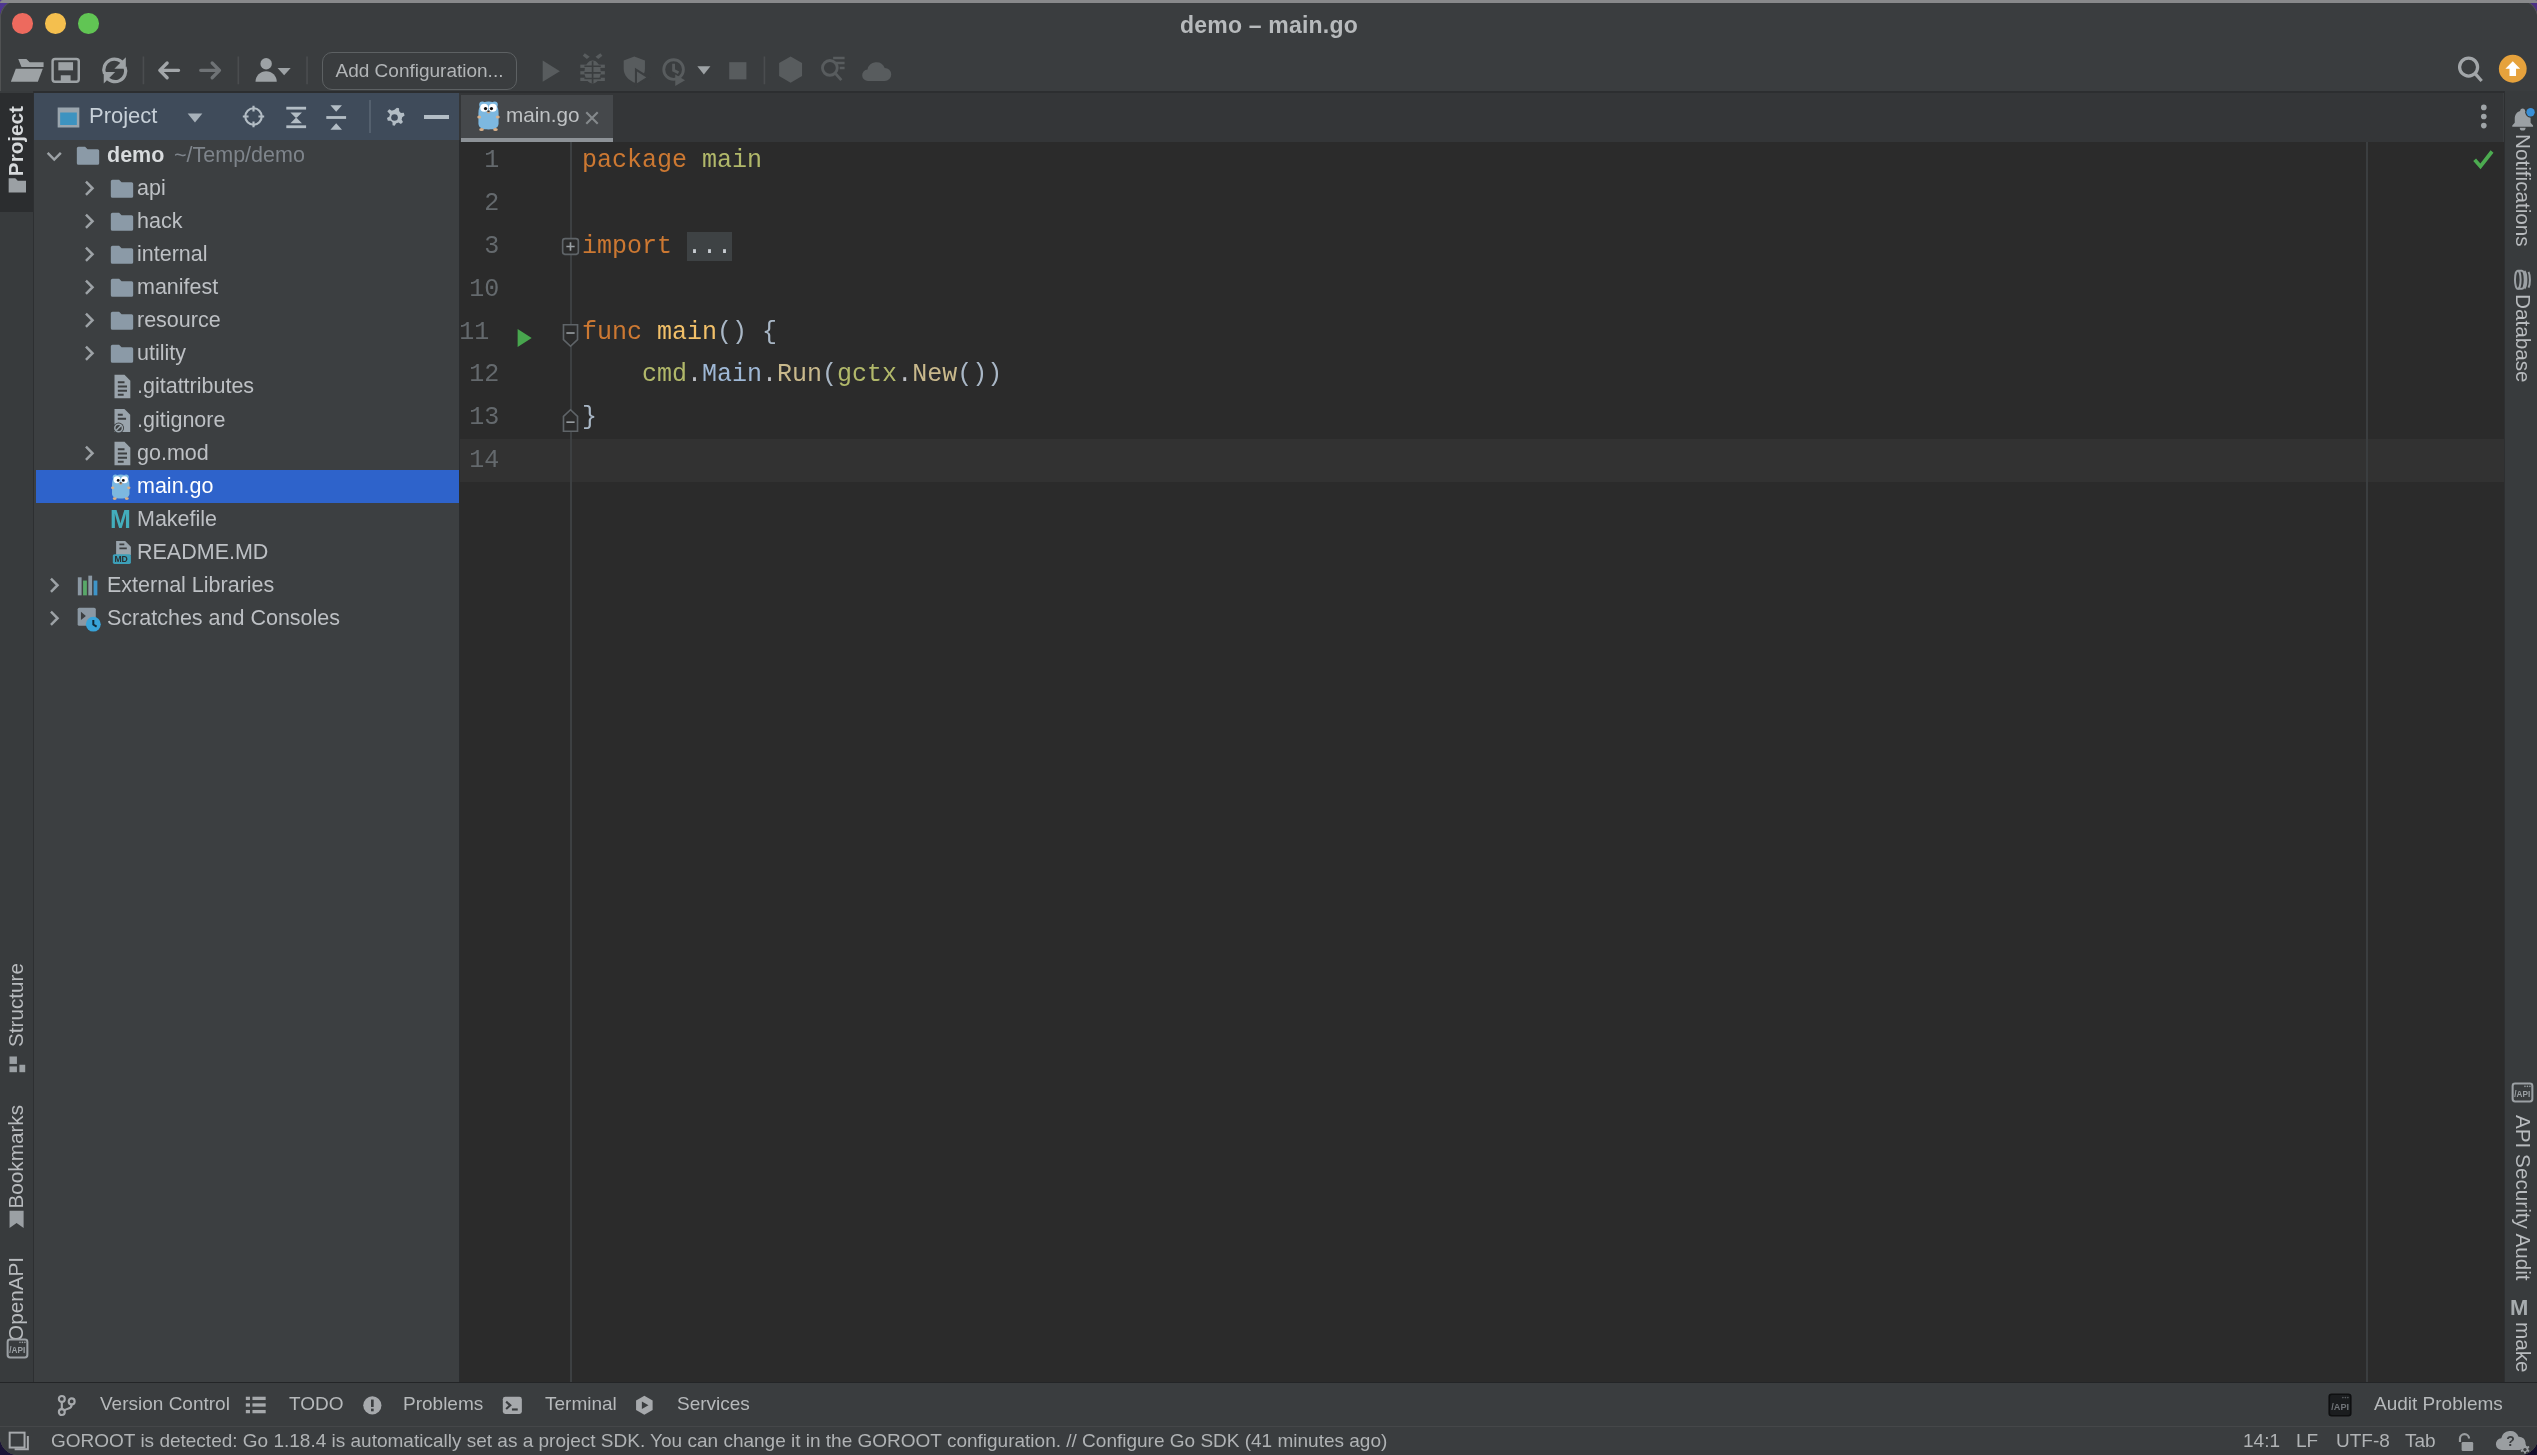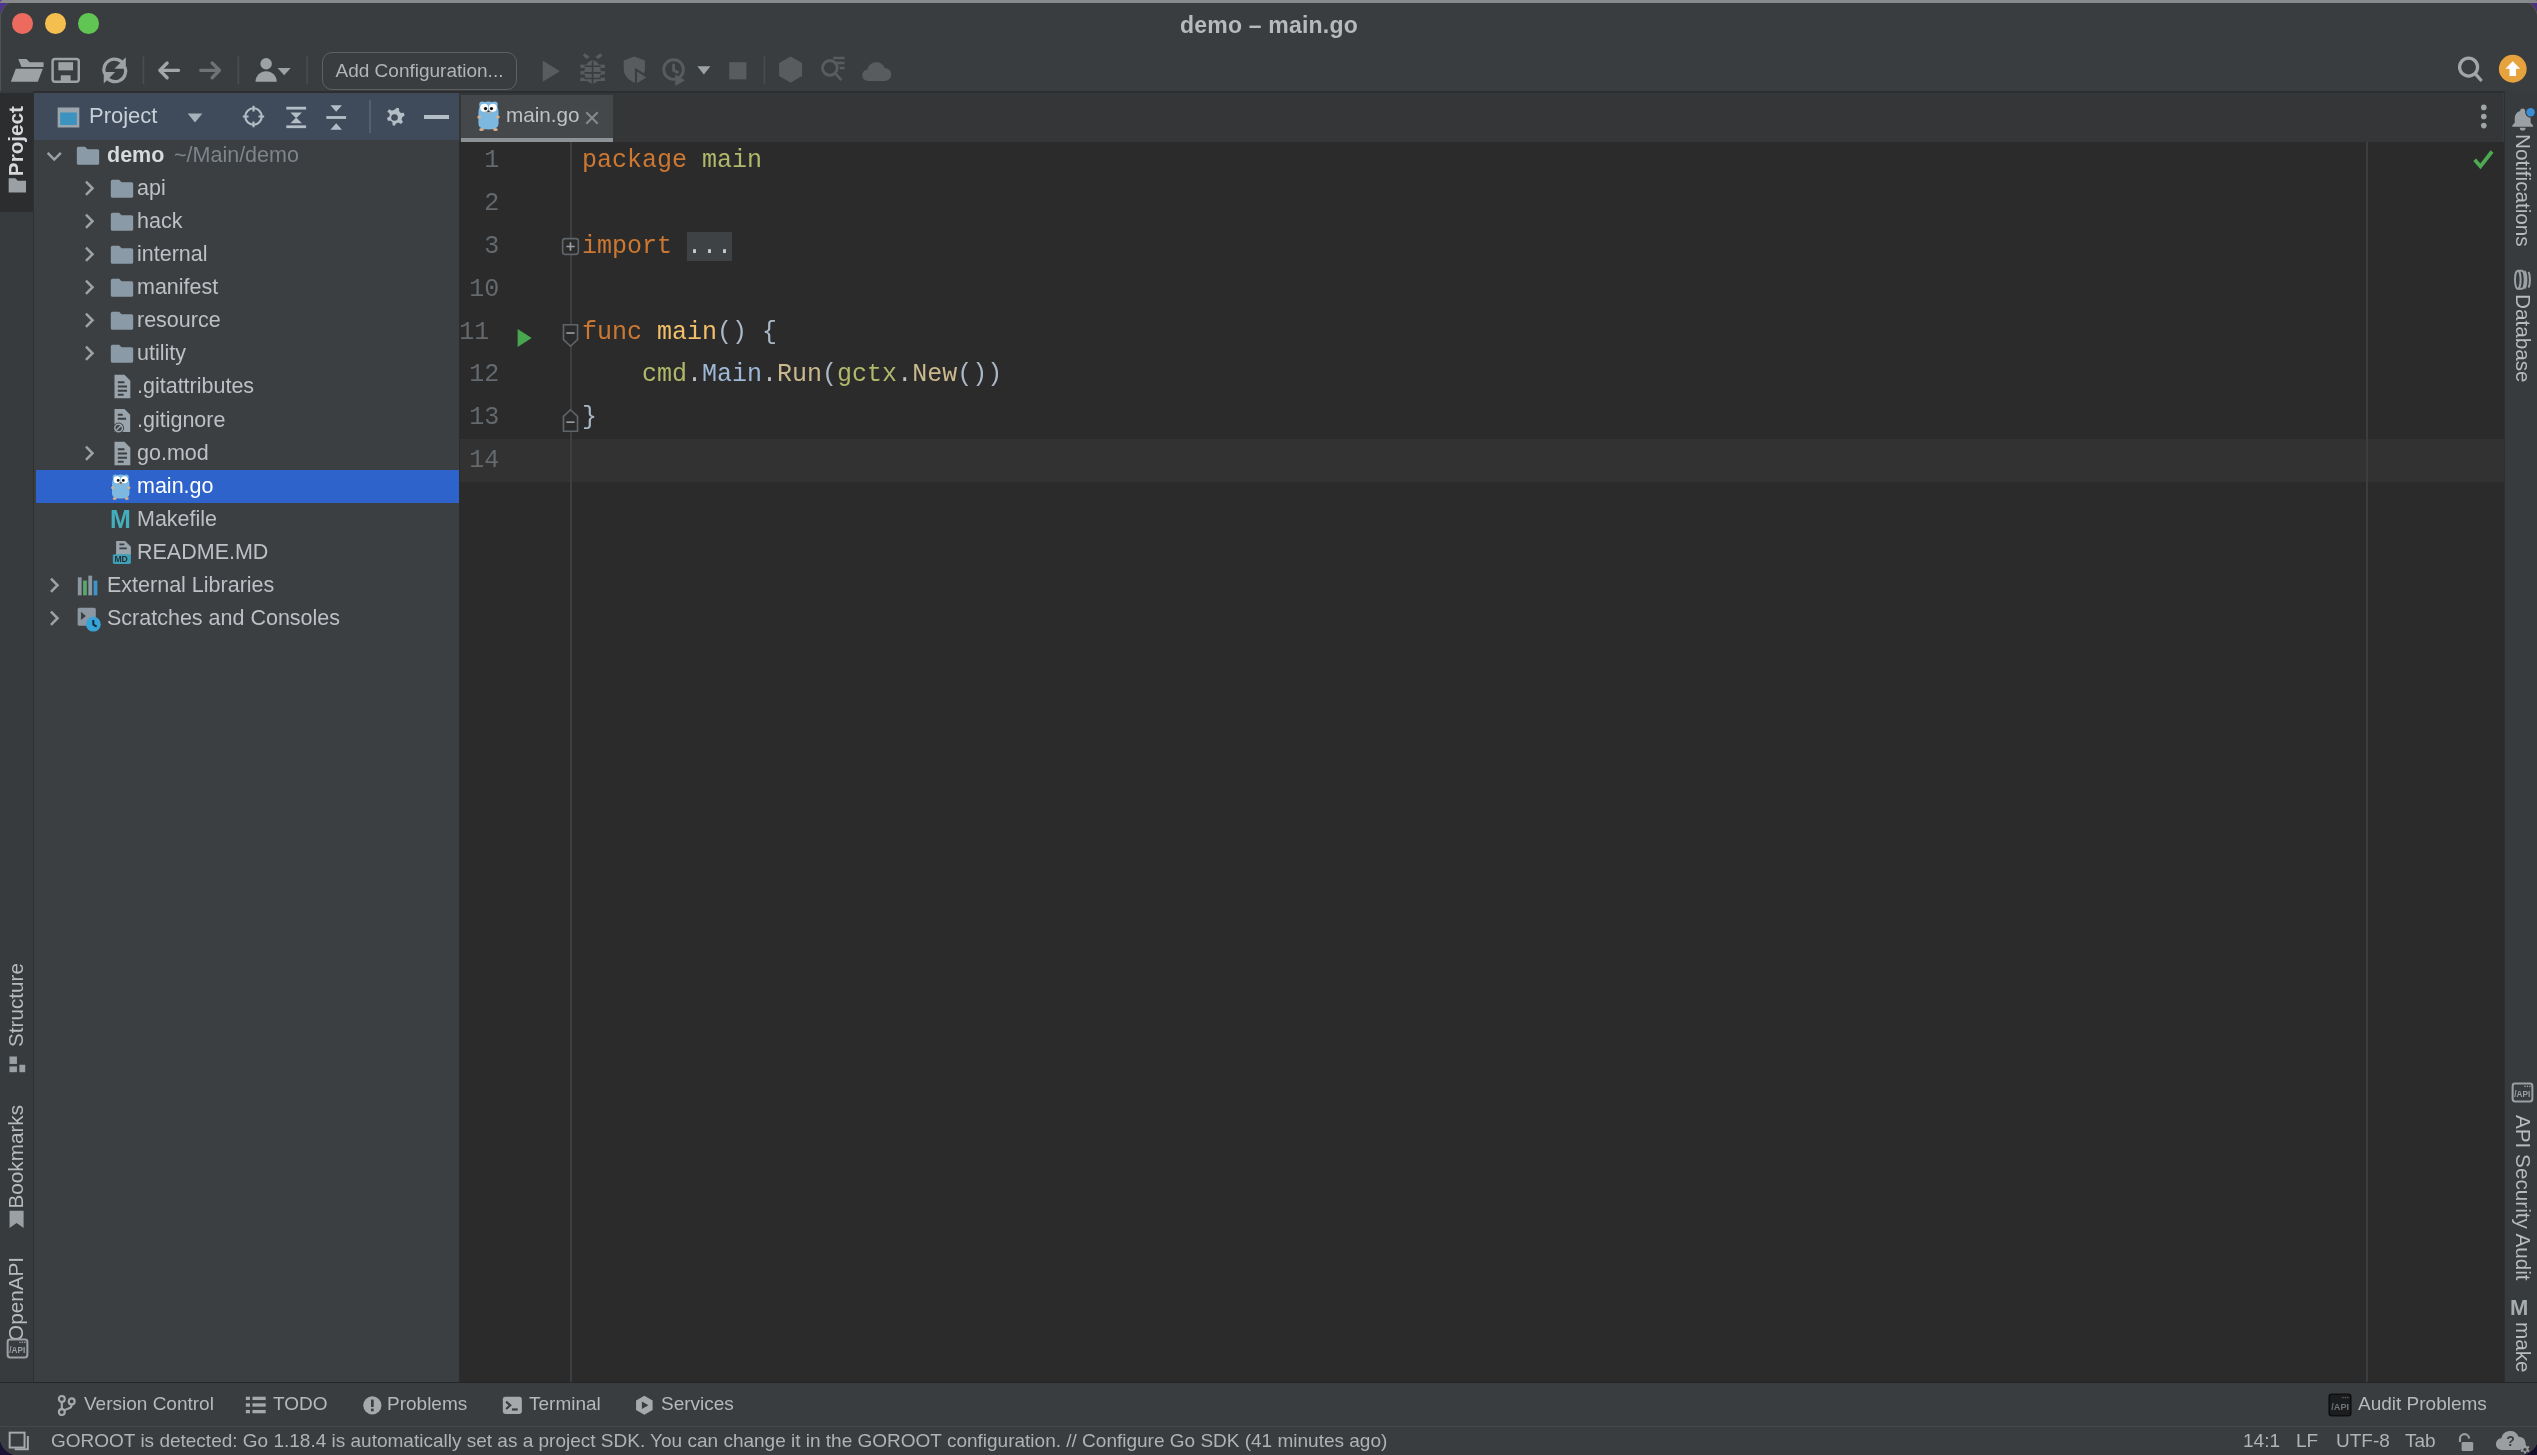--- a/index.html
+++ b/index.html
@@ -38,21 +38,21 @@
   .curline{position:absolute;left:0;top:297px;width:2044px;height:43px;background:#323232;}
   .wguide{position:absolute;left:1906px;top:0;width:1.7px;height:1240px;background:#3b3e40;}
   .gsep{position:absolute;left:110px;top:0;width:1.7px;height:1240px;background:#3d4042;}
   .lnum{position:absolute;width:50px;text-align:right;font-family:"Liberation Mono",monospace;
         font-size:25px;color:#64696d;height:43px;line-height:43px;left:-10.7px;}
   .cline{position:absolute;left:122px;font-family:"Liberation Mono",monospace;font-size:25px;
          height:43px;line-height:43px;white-space:pre;}
   
   .bbar{position:absolute;left:0;top:1382px;width:2538px;height:44px;background:#3a3d3f;border-top:0.8px solid #232527;box-sizing:border-box;}
   .sbar{position:absolute;left:0;top:1426px;width:2538px;height:30px;background:#3a3d3f;border-top:0.8px solid #454749;box-sizing:border-box;}
-  .bitem{position:absolute;top:0;height:44px;line-height:42px;font-size:19px;color:#b6b9bb;}
+  .bitem{position:absolute;top:0;height:44px;line-height:42px;font-size:19px;color:#b6b9bb;margin-left:16px;}
   .sitem{position:absolute;top:0;height:30px;line-height:28px;font-size:19px;color:#b0b3b5;}
 </style>
 </head>
 <body>
 <div class="win">
 <div class="tl" style="left:12.4px;background:#ed6a5e;"></div>
 <div class="tl" style="left:45px;background:#f4bf4e;"></div>
 <div class="tl" style="left:78px;background:#61c554;"></div>
 <div class="title">demo – main.go</div>
 <svg class="abs" style="left:0;top:45px;" width="925" height="45" viewBox="0 0 1120 55">
@@ -242,21 +242,21 @@
 <div class="panel">
   <div class="sel"></div>
   <div class="row" style="top:-0.8px;">
     <svg class="abs" style="left:11.6px;top:8.3px;" width="16.5" height="16.5" viewBox="0 0 20 20">
           <path d="M2 6 l8 8 8 -8" stroke="#9da2a6" stroke-width="3" fill="none"></path>
         </svg>
     <svg class="abs" style="left:42px;top:5.8px;" width="24" height="20.7" viewBox="0 0 29 25">
           <path d="M1 4 a2 2 0 0 1 2 -2 h8 l3 3 h12 a2 2 0 0 1 2 2 v15 a2 2 0 0 1 -2 2 H3 a2 2 0 0 1 -2 -2 z" fill="#8b9aa7"></path>
         </svg>
     <span class="lbl" style="left:73px;font-weight:bold;color:#d8dbdd;">demo</span>
-    <span class="lbl" style="left:140px;color:#7e848b;">~/Main/demo</span>
+    <span class="lbl" style="left:140px;color:#7e848b;">~/Temp/demo</span>
   </div>
   <div class="row" style="top:32px;">
     <svg class="abs" style="left:47px;top:8.3px;" width="16.5" height="16.5" viewBox="0 0 20 20">
           <path d="M6 2 l8 8 -8 8" stroke="#9da2a6" stroke-width="3" fill="none"></path>
         </svg>
     <svg class="abs" style="left:76px;top:5.8px;" width="24" height="20.7" viewBox="0 0 29 25">
           <path d="M1 4 a2 2 0 0 1 2 -2 h8 l3 3 h12 a2 2 0 0 1 2 2 v15 a2 2 0 0 1 -2 2 H3 a2 2 0 0 1 -2 -2 z" fill="#8b9aa7"></path>
         </svg>
     <span class="lbl" style="left:103px;">api</span>
   </div>

